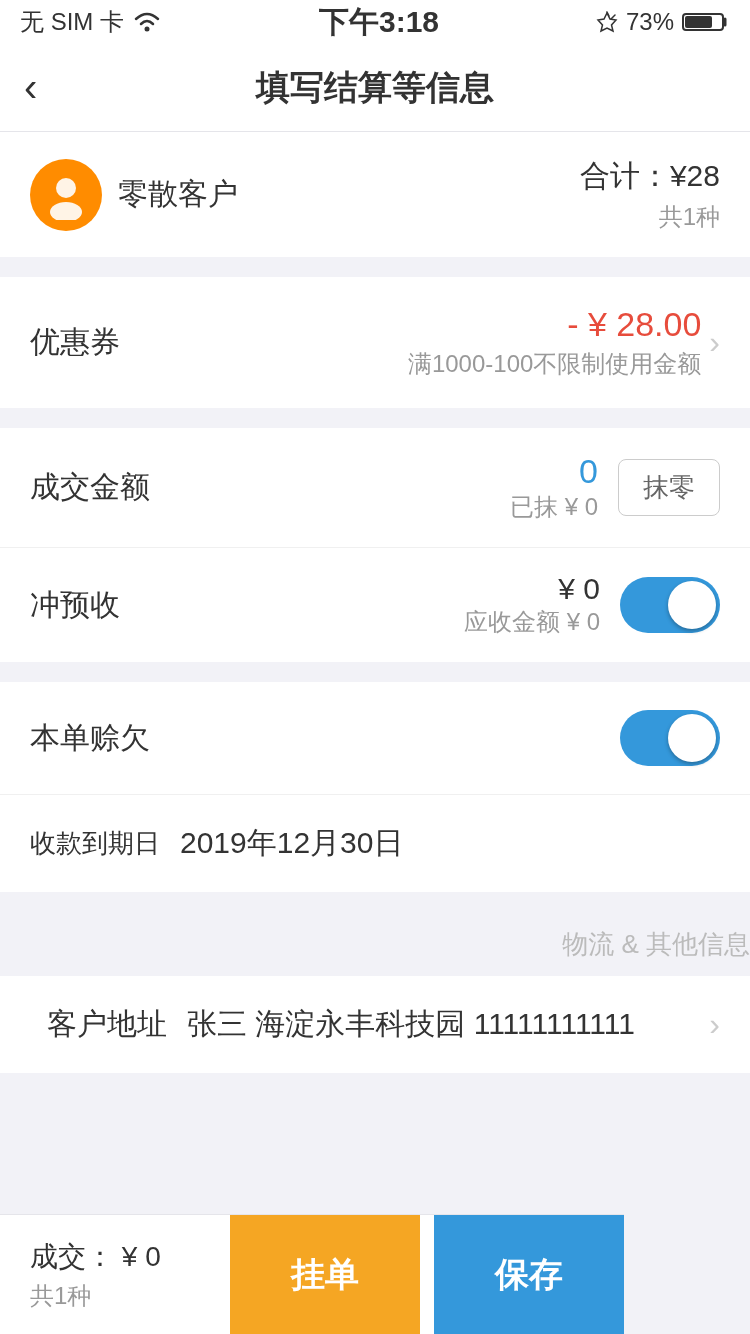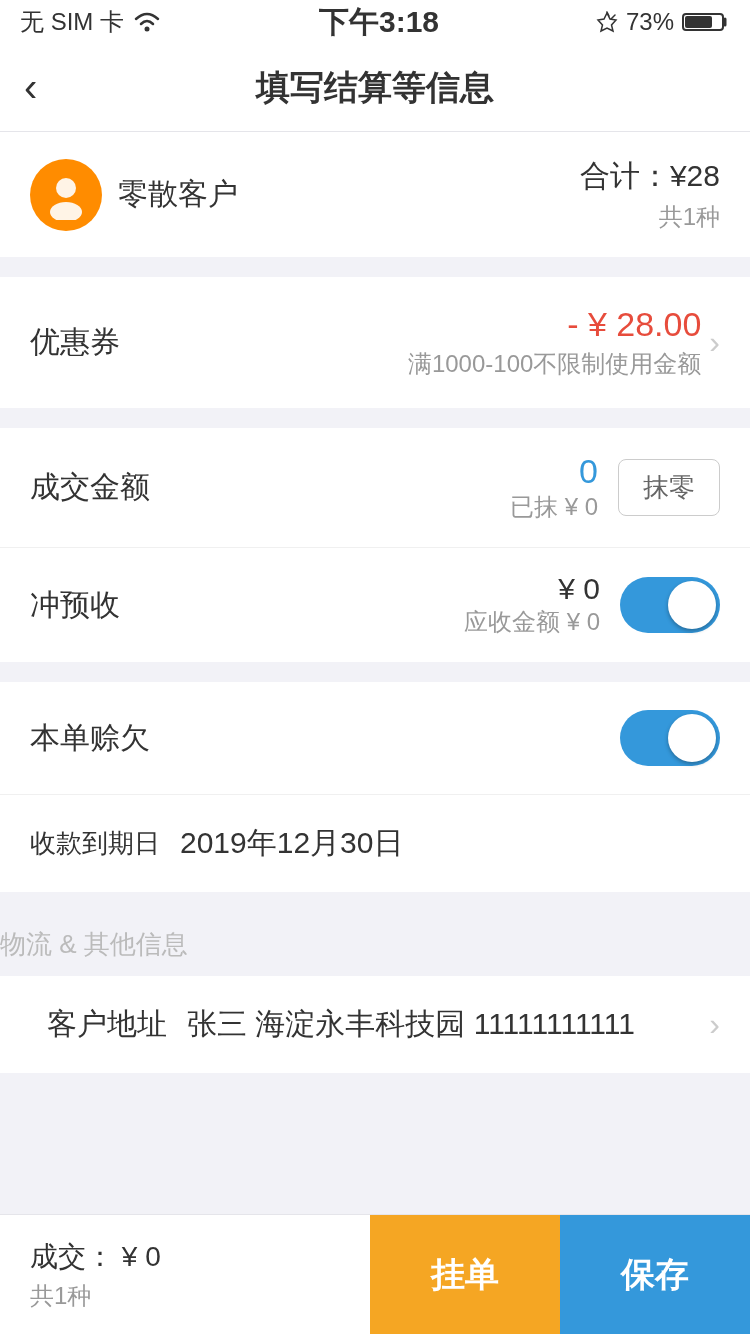--- a/index.html
+++ b/index.html
@@ -232,21 +232,21 @@
       font-size: 30px;
       color: #333;
     }
 
     
     .logistics-divider {
       background: #f2f2f7;
       height: 64px;
       display: flex;
       align-items: center;
-      justify-content: flex-start;
+      justify-content: flex-end;
     }
     .logistics-divider-text {
       font-size: 26px;
       color: #bbb;
     }
 
     
     .address-row {
       padding: 28px 30px;
       background: #fff;
@@ -270,21 +270,21 @@
     .address-value {
       font-size: 30px;
       color: #333;
     }
 
     
     .bottom-bar {
       position: fixed;
       bottom: 0;
       left: 0;
-      width: 750px;
+      width: 624px;
       height: 120px;
       background: #fff;
       display: flex;
       align-items: center;
       border-top: 1px solid #e5e5ea;
     }
     .bottom-info {
       flex: 1;
       padding: 0 30px;
     }
@@ -300,20 +300,21 @@
     .bottom-btn {
       height: 120px;
       width: 190px;
       display: flex;
       align-items: center;
       justify-content: center;
       font-size: 34px;
       font-weight: 600;
       color: #fff;
       cursor: pointer;
+      margin-left: 14px;
     }
     .btn-pending { background: #f5a623; }
     .btn-save { background: #3498db; }
 
     .coupon-row-right {
       display: flex;
       align-items: center;
     }
     .coupon-col {
       text-align: right;

